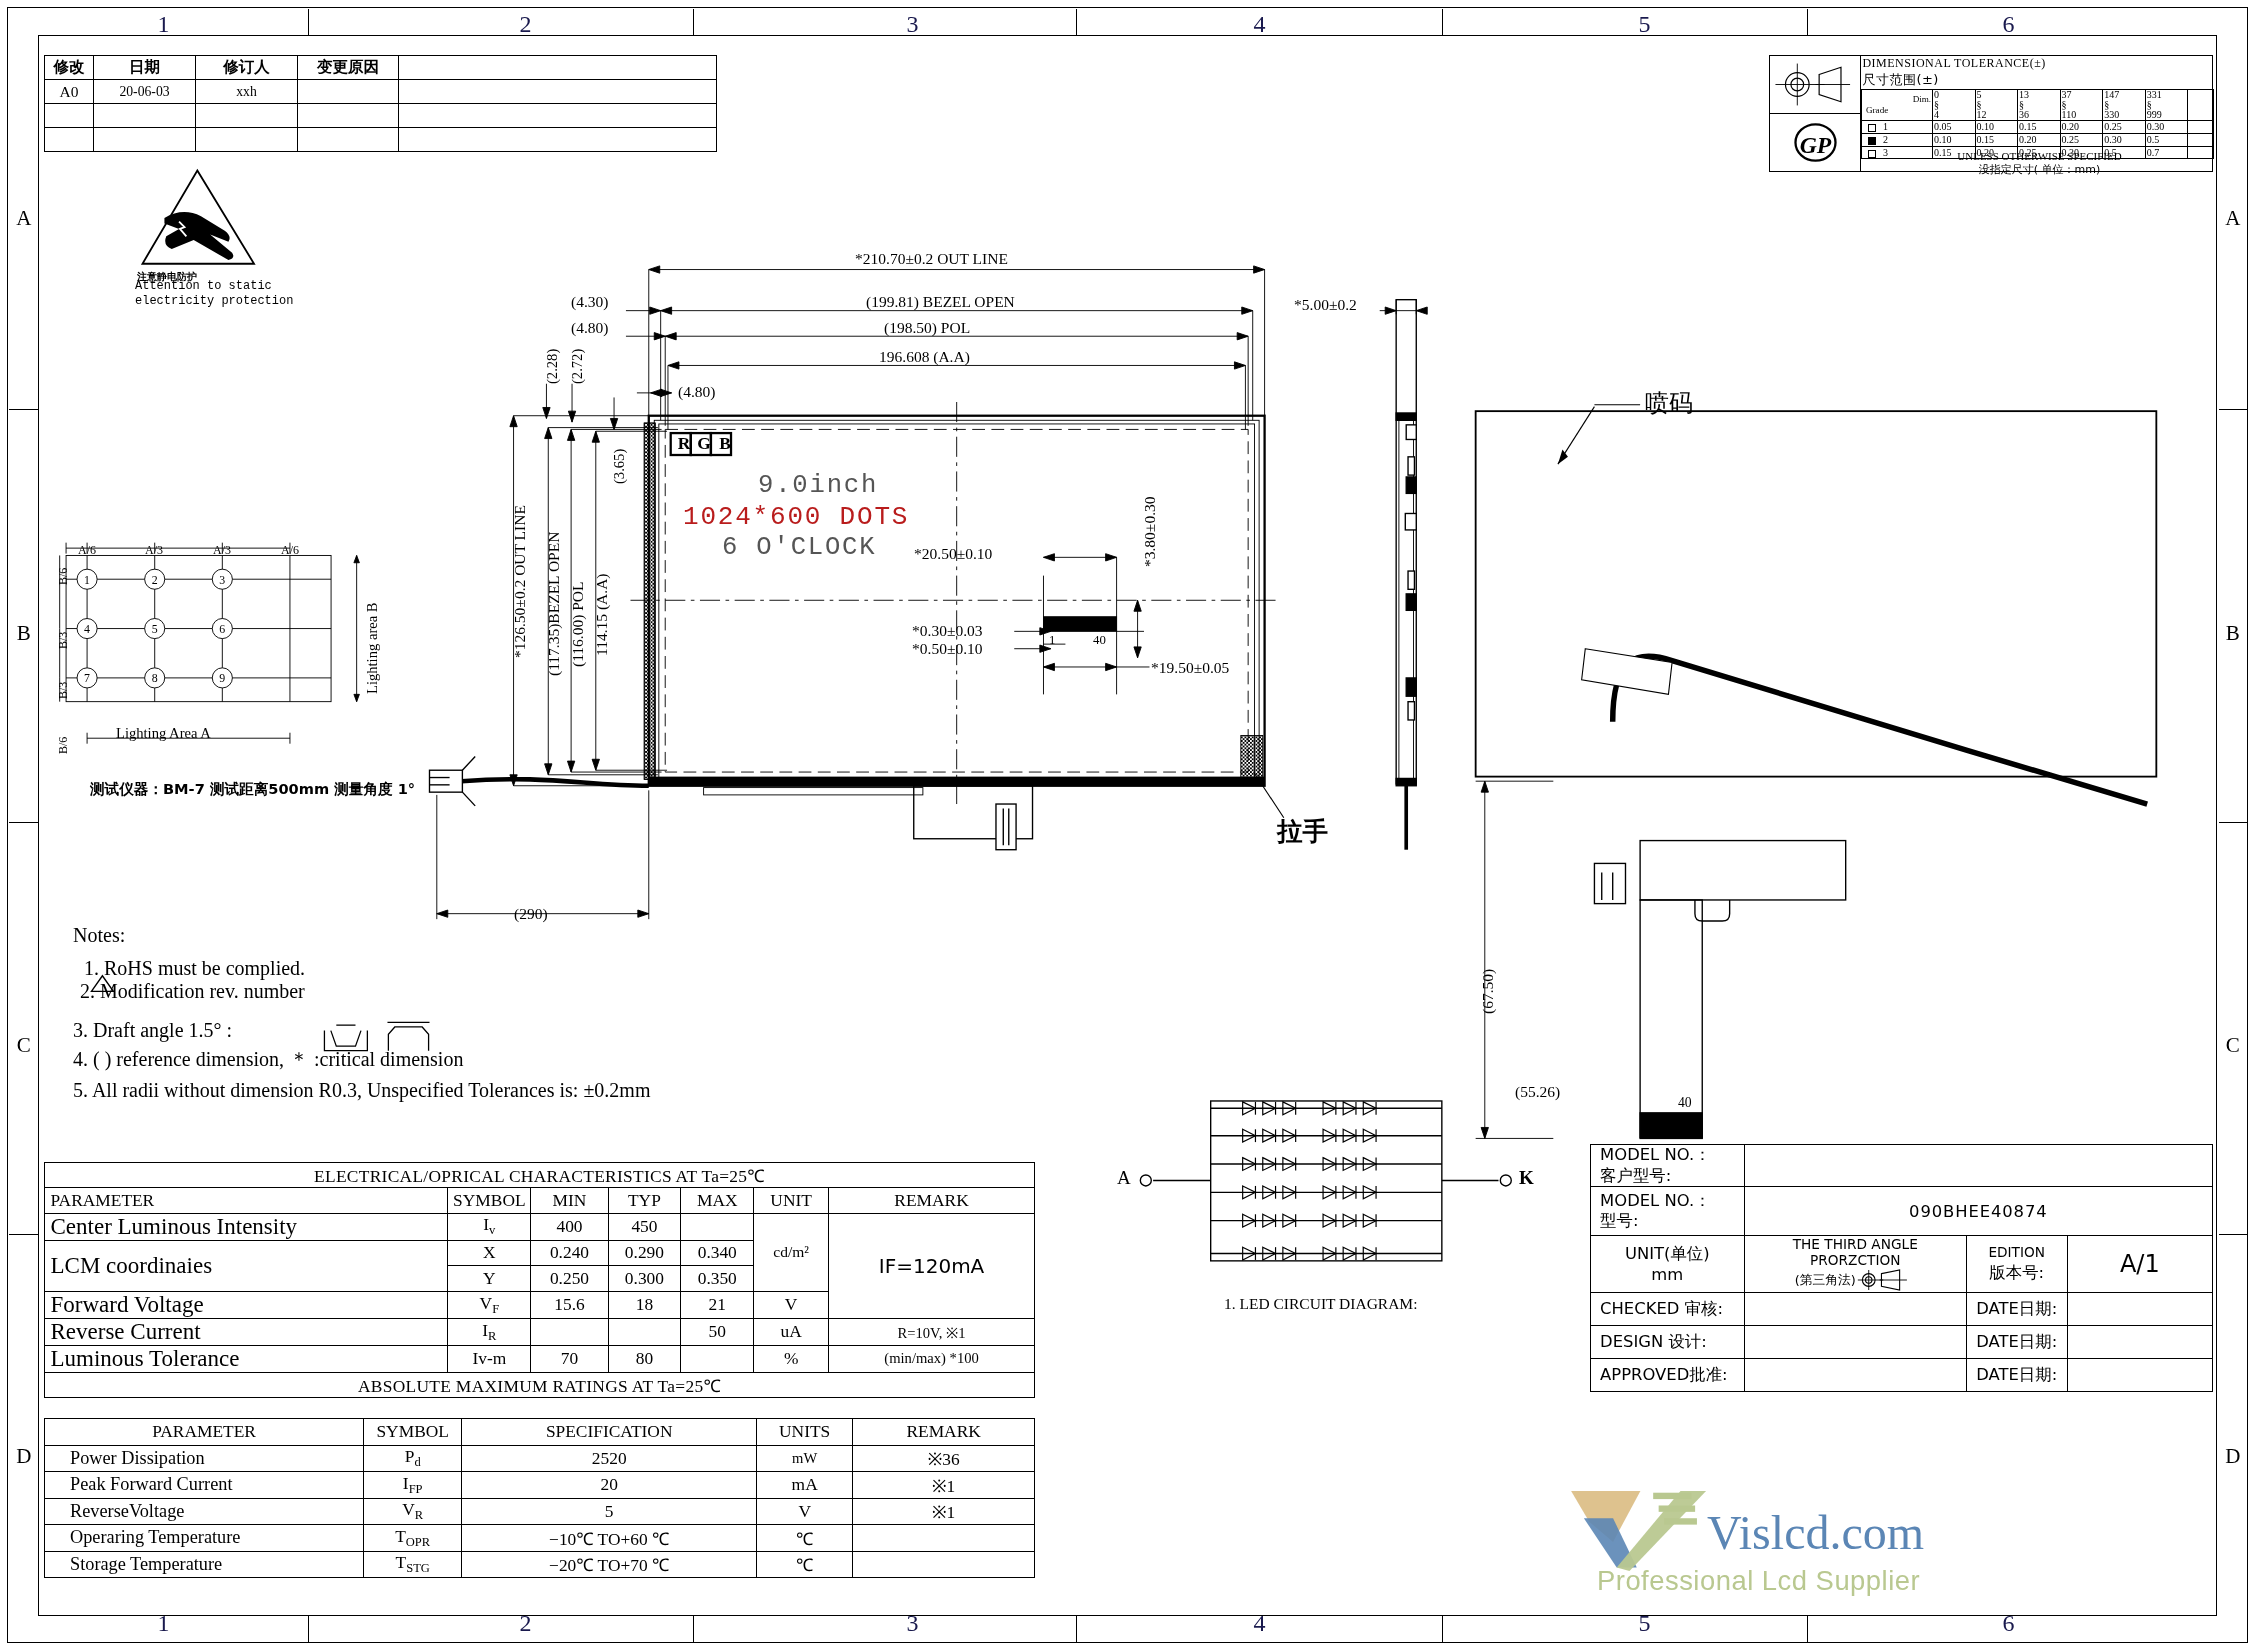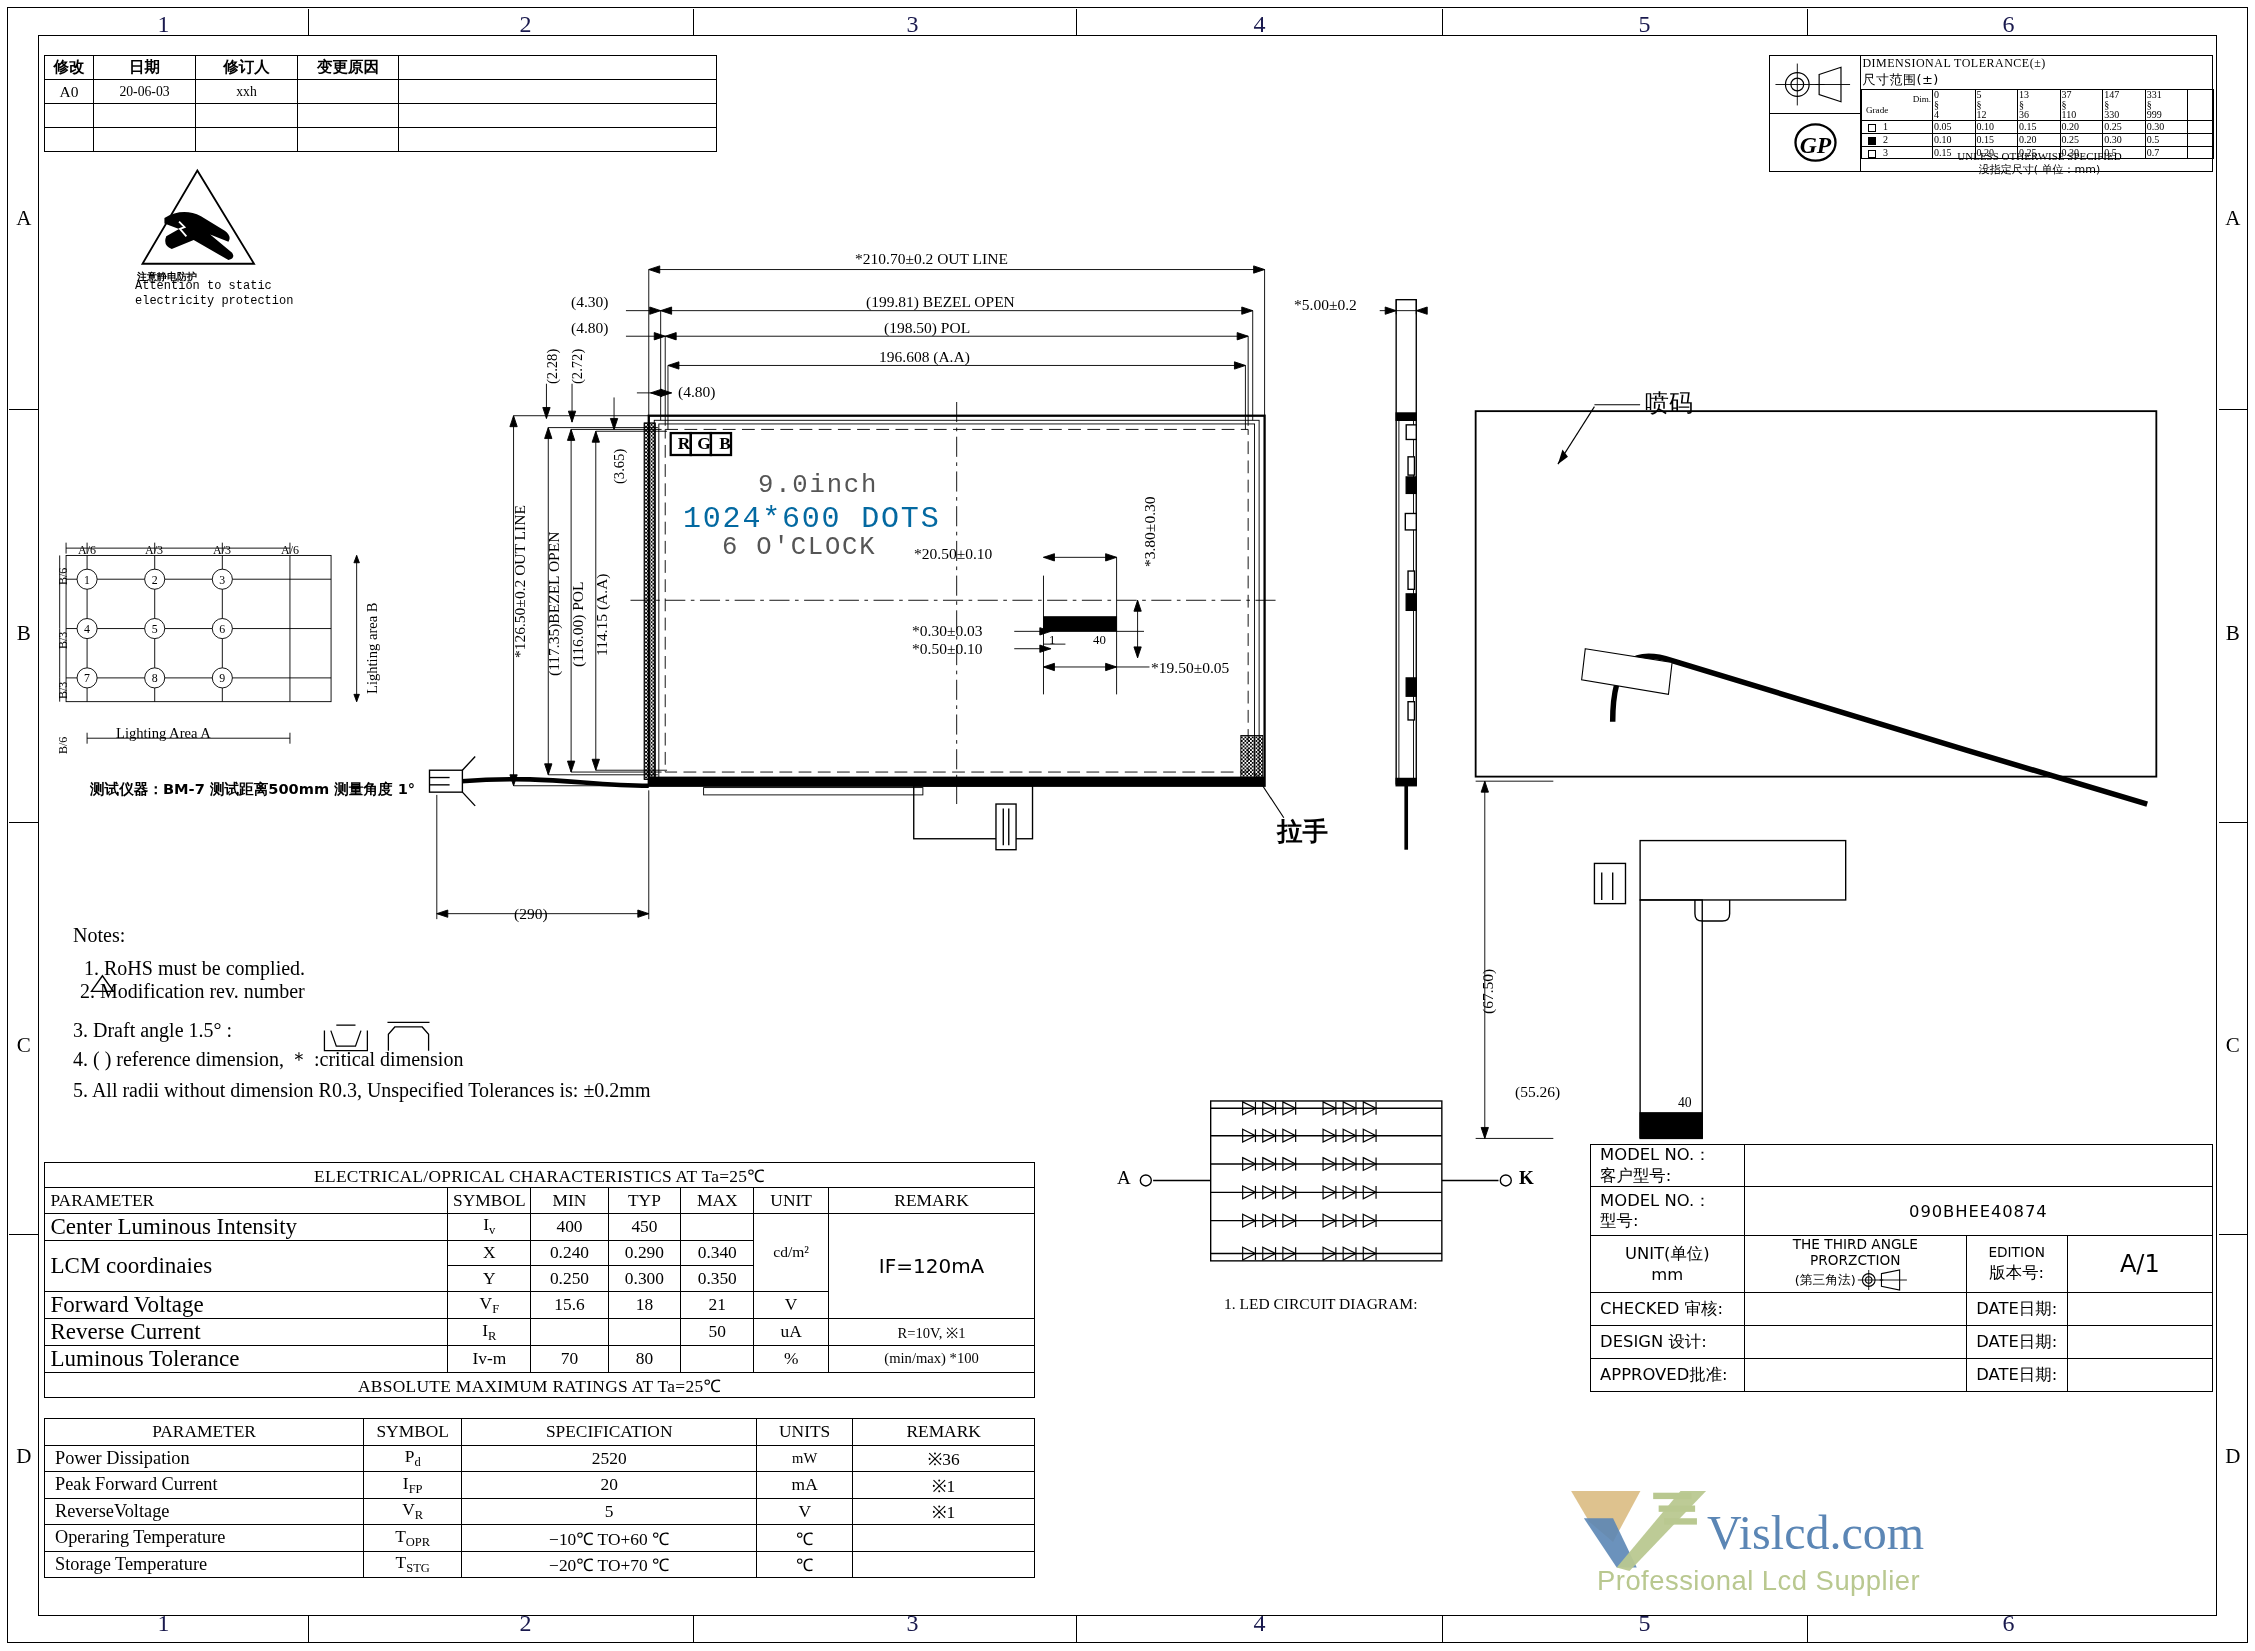--- a/index.html
+++ b/index.html
@@ -118,21 +118,21 @@
   }
   .chk.filled { background: #000; }
   
   #eo-table { left: 44px; top: 1162px; width: 991px; }
   #eo-table td { font-size: 17.4px; height: 25.6px; }
   #eo-table td.banner { font-size: 17.4px; height: 24px; letter-spacing: 0.3px; }
   #eo-table td.pname { text-align: left; font-size: 23px; padding-left: 5.5px; }
   
   #amr-table { left: 44px; top: 1418px; width: 991px; }
   #amr-table td { font-size: 17.4px; height: 26.5px; }
-  #amr-table td.pname { text-align: left; font-size: 18.3px; padding-left: 10px; }
+  #amr-table td.pname { text-align: left; font-size: 18.3px; padding-left: 25px; }
   
   #title-block { left: 1590px; top: 1144px; width: 623px; }
   #title-block td { font-size: 16.4px; height: 33px; font-family: "DejaVu Sans", sans-serif; }
   #title-block td.lbl { text-align: left; padding-left: 9.1px; line-height:1.25; }
   .modelno { font-family: "Liberation Serif", serif; font-size: 31px; letter-spacing: 0.9px; }
   
   sub { font-size: .72em; }
   
   svg.overlay {
     position: absolute; left: 0; top: 0;
@@ -880,21 +880,21 @@
   <div class="t rot90" style="left:594px; top:656px; font-size:15.5px;">114.15 (A.A)</div>
   <div class="t rot90" style="left:545px; top:384px; font-size:14.6px;">(2.28)</div>
   <div class="t rot90" style="left:570px; top:384px; font-size:14.6px;">(2.72)</div>
   <div class="t rot90" style="left:612px; top:484px; font-size:14.6px;">(3.65)</div>
 
   <div class="t" style="left:674px; top:434px; font-size:17.4px; font-weight:bold; width:20px; text-align:center;">R</div>
   <div class="t" style="left:694px; top:434px; font-size:17.4px; font-weight:bold; width:20px; text-align:center;">G</div>
   <div class="t" style="left:715px; top:434px; font-size:17.4px; font-weight:bold; width:20px; text-align:center;">B</div>
 
   <div class="t mono" style="left:758px; top:473px; font-size:25.6px; color:#555; letter-spacing:1.8px;">9.0inch</div>
-  <div class="t mono" style="left:683px; top:504px; font-size:30px; color:#0369a1; letter-spacing:1.8px;">1024*600  DOTS</div>
+  <div class="t mono" style="left:683px; top:504px; font-size:26px; color:#b91c1c; letter-spacing:1.8px;">1024*600  DOTS</div>
   <div class="t mono" style="left:722px; top:535px; font-size:25.6px; color:#555; letter-spacing:1.8px;">6 O'CLOCK</div>
 
   <div class="t" style="left:914px; top:546px; font-size:15.5px;">*20.50±0.10</div>
   <div class="t" style="left:912px;  top:623px; font-size:15.5px;">*0.30±0.03</div>
   <div class="t" style="left:912px;  top:641px; font-size:15.5px;">*0.50±0.10</div>
   <div class="t" style="left:1151px; top:660px; font-size:15.5px;">*19.50±0.05</div>
   <div class="t rot90" style="left:1142px; top:567px; font-size:15.5px;">*3.80±0.30</div>
   <div class="t" style="left:1049px; top:634px; font-size:12.8px;">1</div>
   <div class="t" style="left:1093px; top:634px; font-size:12.8px;">40</div>
   <div class="t" style="left:514px;  top:906px; font-size:15.5px;">(290)</div>

